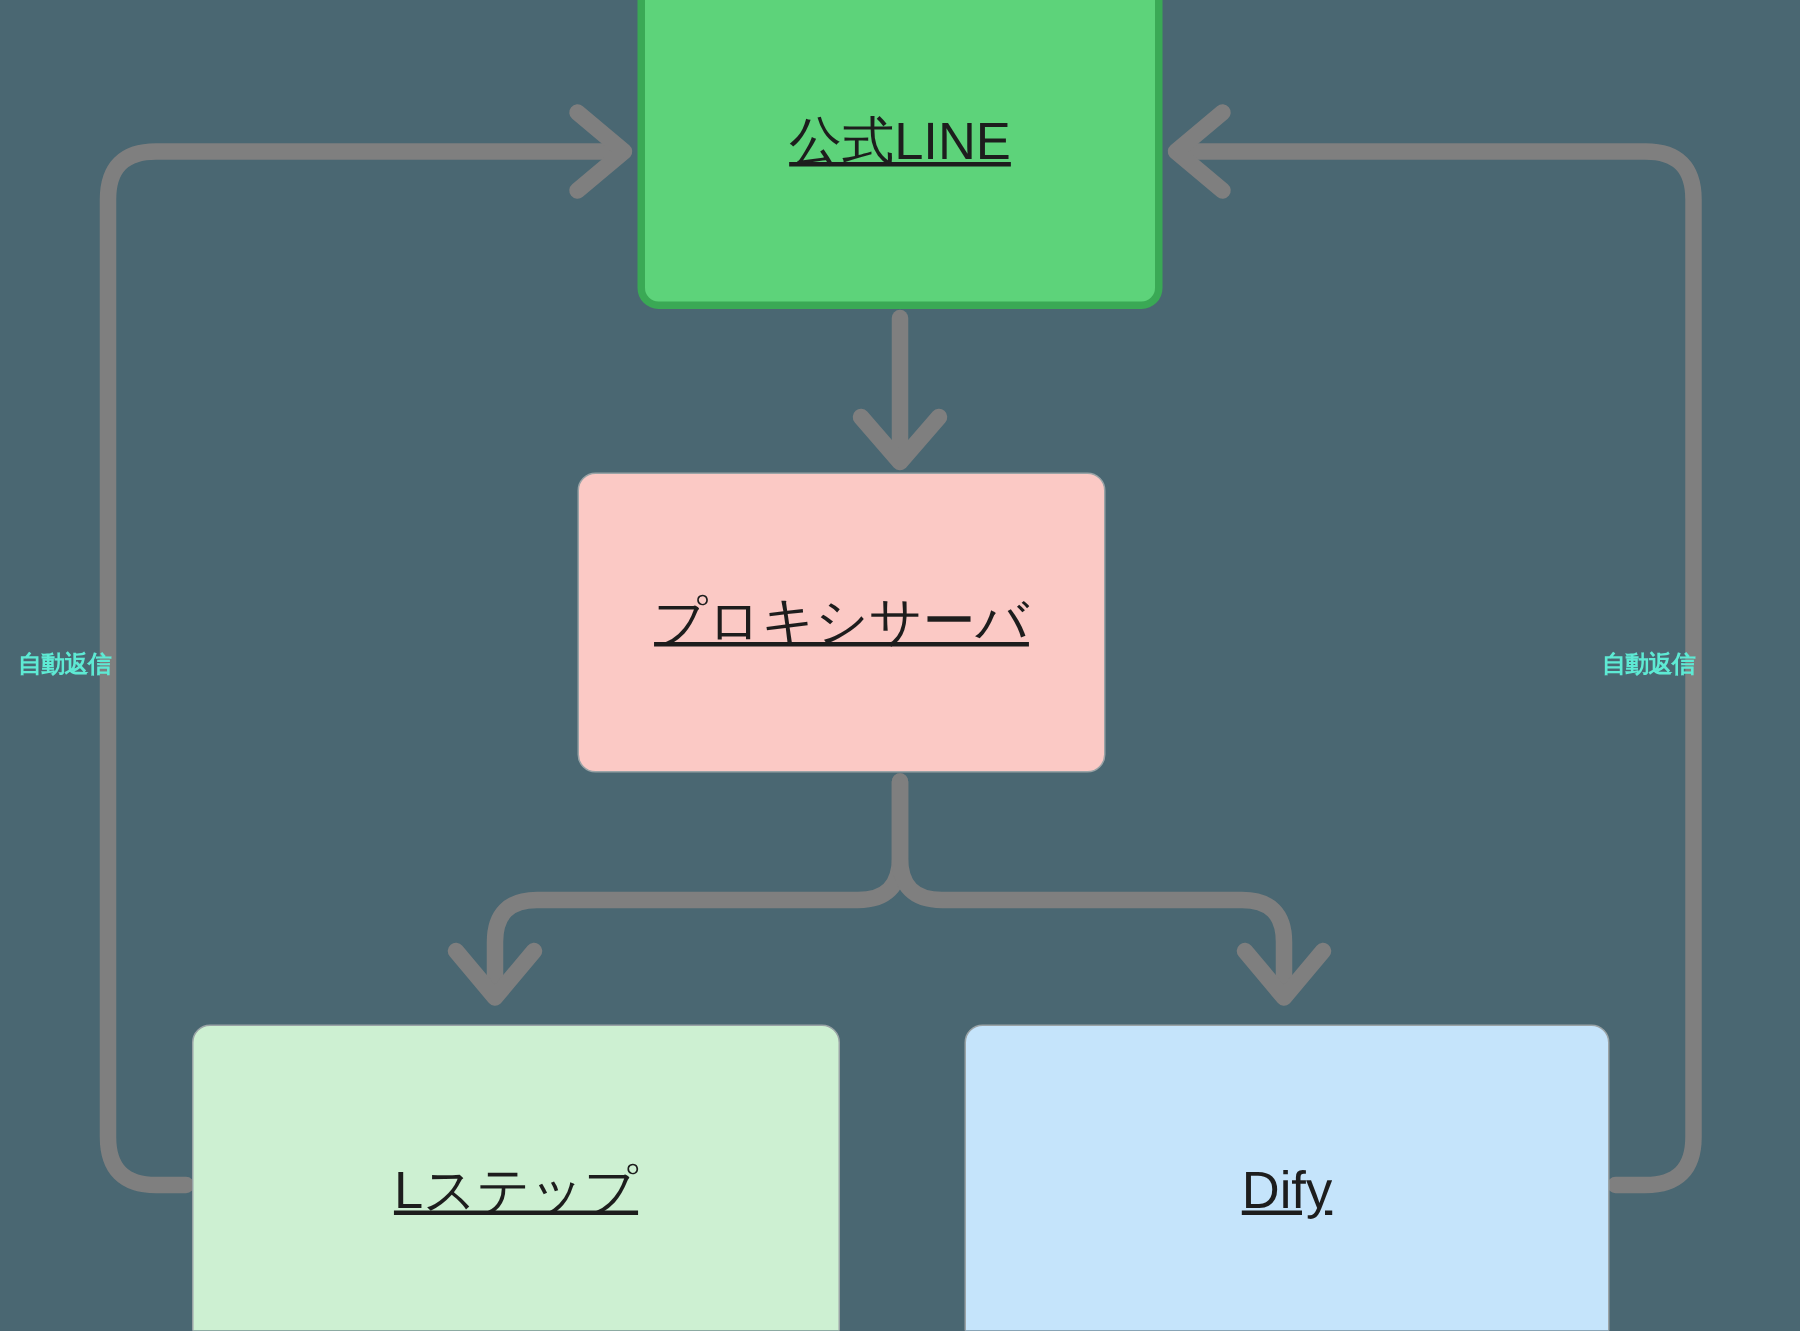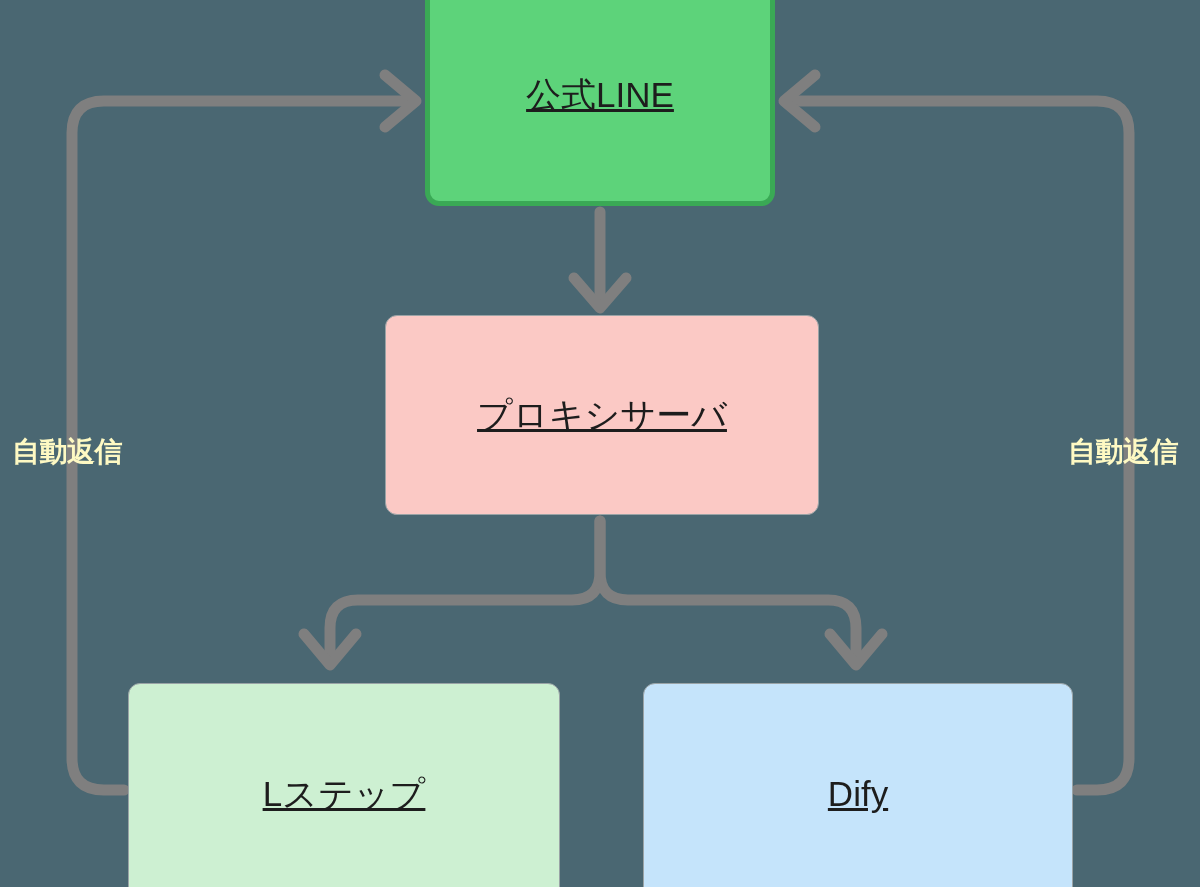--- a/index.html
+++ b/index.html
@@ -48,21 +48,21 @@
     height: 222px;
     background: #5dd37a;
     border: 5px solid #3aa955;
     border-radius: 14px;
     font-size: 35px;
   }
   
   #node-proxy {
     left: 385px;
     top: 315px;
-    width: 434px;
+    width: 352px;
     height: 200px;
     background: #fbc9c5;
     border: 1px solid #9aa3a6;
     font-size: 35px;
   }
   
   #node-lstep {
     left: 128px;
     top: 683px;
     width: 432px;
@@ -76,23 +76,23 @@
     left: 643px;
     top: 683px;
     width: 430px;
     height: 222px;
     background: #c5e4fb;
     border: 1px solid #9aa3a6;
     font-size: 35px;
   }
   .edge-label {
     position: absolute;
-    font-size: 28px;
+    font-size: 16px;
     font-weight: bold;
-    color: #fef9c3;
+    color: #5eead4;
     white-space: nowrap;
     letter-spacing: -0.5px;
   }
   #label-left {
     left: 12px;
     top: 433px;
   }
   #label-right {
     left: 1068px;
     top: 433px;

